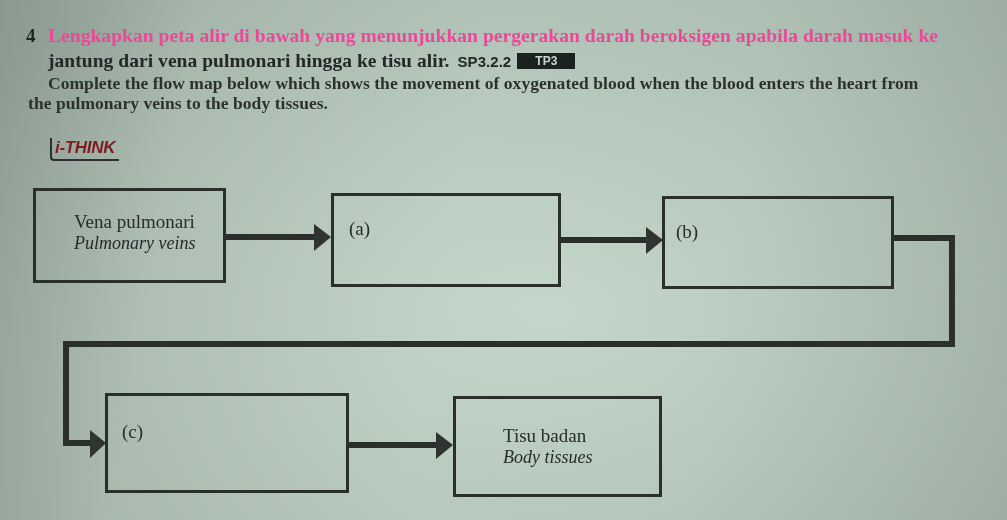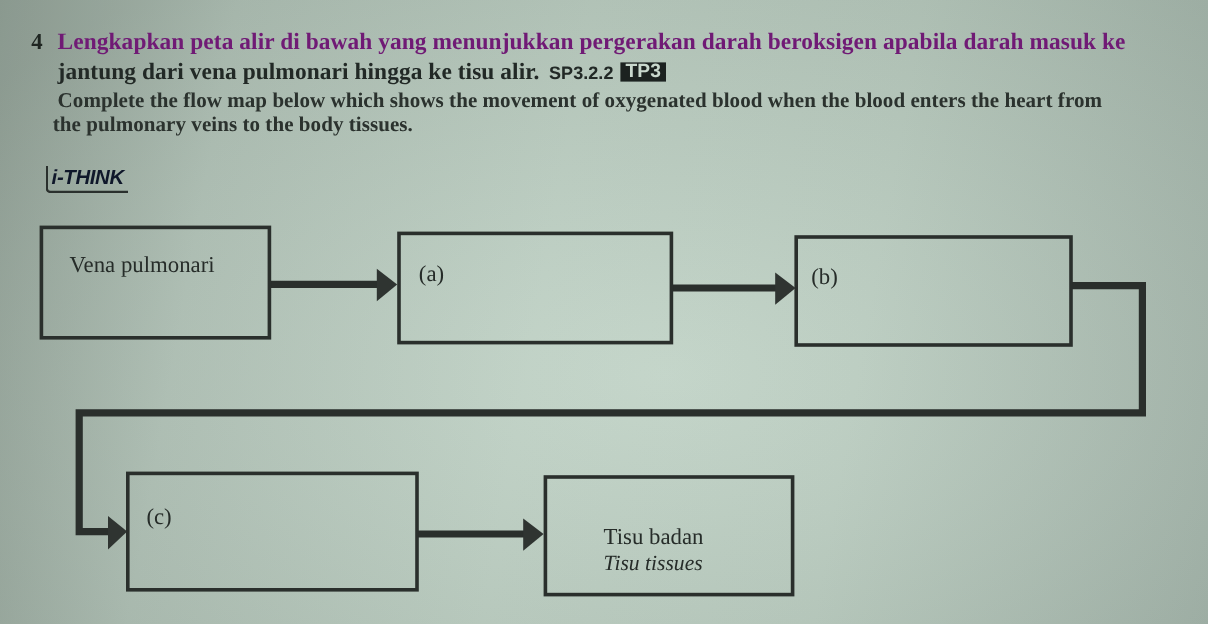--- a/index.html
+++ b/index.html
@@ -12,37 +12,37 @@
     .shade {
       position: absolute; inset: 0; pointer-events: none;
       background: radial-gradient(ellipse at 55% 60%, rgba(255,255,255,0.10), rgba(0,0,0,0.10) 90%);
     }
     .q-num {
       position: absolute; left: 26px; top: 25px; font-weight: bold; font-size: 19px;
     }
     .q-line {
       position: absolute; left: 48px; font-size: 19.5px; white-space: nowrap; letter-spacing: 0.05px;
     }
-    .q-line.l1 { top: 25px; font-weight: bold; color:#701a75; }
+    .q-line.l1 { top: 25px; font-weight: bold; color:#ec4899; }
     .q-line.l2 { top: 50px; font-weight: bold; color:#222926; }
     .q-line.en { font-weight: bold; font-size: 17.5px; color:#2b322e; }
     .q-line.l3 { top: 73px; }
-    .q-line.l4 { top: 93px; left: 44px; }
+    .q-line.l4 { top: 93px; left: 28px; }
     .sp-code {
       font-family: Liberation Sans, sans-serif; font-weight: bold; font-size: 15px; margin-left: 8px;
     }
     .tp-badge {
       display: inline-block; background: #1c2220; color: #c9d8cd;
-      font-family: "Liberation Sans", "DejaVu Sans", sans-serif; font-weight: bold; font-size: 16px;
-      padding: 1px 4px; margin-left: 6px; vertical-align: 2px; line-height: 14px;
+      font-family: "Liberation Sans", "DejaVu Sans", sans-serif; font-weight: bold; font-size: 12px;
+      padding: 1px 18px; margin-left: 6px; vertical-align: 2px; line-height: 14px;
     }
     .ithink {
-      position: absolute; left: 38px; top: 138px;
+      position: absolute; left: 50px; top: 138px;
       font-family: "Liberation Sans", "DejaVu Sans", sans-serif; font-style: italic; font-weight: bold;
-      font-size: 17px; letter-spacing: -0.3px; color: #0f172a;
+      font-size: 17px; letter-spacing: -0.3px; color: #7f1d1d;
       border-left: 2px solid #2a302d; border-bottom: 2px solid #2a302d;
       padding: 0 4px 1px 3px; border-bottom-left-radius: 4px;
     }
     .box {
       position: absolute; border: 3px solid #2a2f2c; box-sizing: border-box;
     }
     .box-label {
       position: absolute; font-size: 19px; color: #262c29;
     }
     .box-label .ms { display: block; }
@@ -74,30 +74,31 @@
   </g>
   <g fill="#2f3431">
     <polygon points="314,224 331,237 314,251"></polygon>
     <polygon points="646,227 663,240 646,254"></polygon>
     <polygon points="90,430 106,443 90,458"></polygon>
     <polygon points="436,432 453,445 436,459"></polygon>
   </g>
 </svg>
 
 <div class="box" style="left:33px; top:188px; width:193px; height:95px;"></div>
-<div class="box-label" style="left:58px; top:211px;">
+<div class="box-label" style="left:74px; top:211px;">
   <span class="ms">Vena pulmonari</span>
+  <span class="en">Pulmonary veins</span>
 </div>
 
 <div class="box" style="left:331px; top:193px; width:230px; height:94px;"></div>
 <div class="blank-tag" style="left:349px; top:218px;">(a)</div>
 
 <div class="box" style="left:662px; top:196px; width:232px; height:93px;"></div>
 <div class="blank-tag" style="left:676px; top:221px;">(b)</div>
 
 <div class="box" style="left:105px; top:393px; width:244px; height:100px;"></div>
 <div class="blank-tag" style="left:122px; top:421px;">(c)</div>
 
 <div class="box" style="left:453px; top:396px; width:209px; height:101px;"></div>
-<div class="box-label" style="left:503px; top:425px;margin-top:12px;">
+<div class="box-label" style="left:503px; top:425px;">
   <span class="ms">Tisu badan</span>
-  <span class="en">Tisu tissues</span>
+  <span class="en">Body tissues</span>
 </div>
 
 </body></html>

